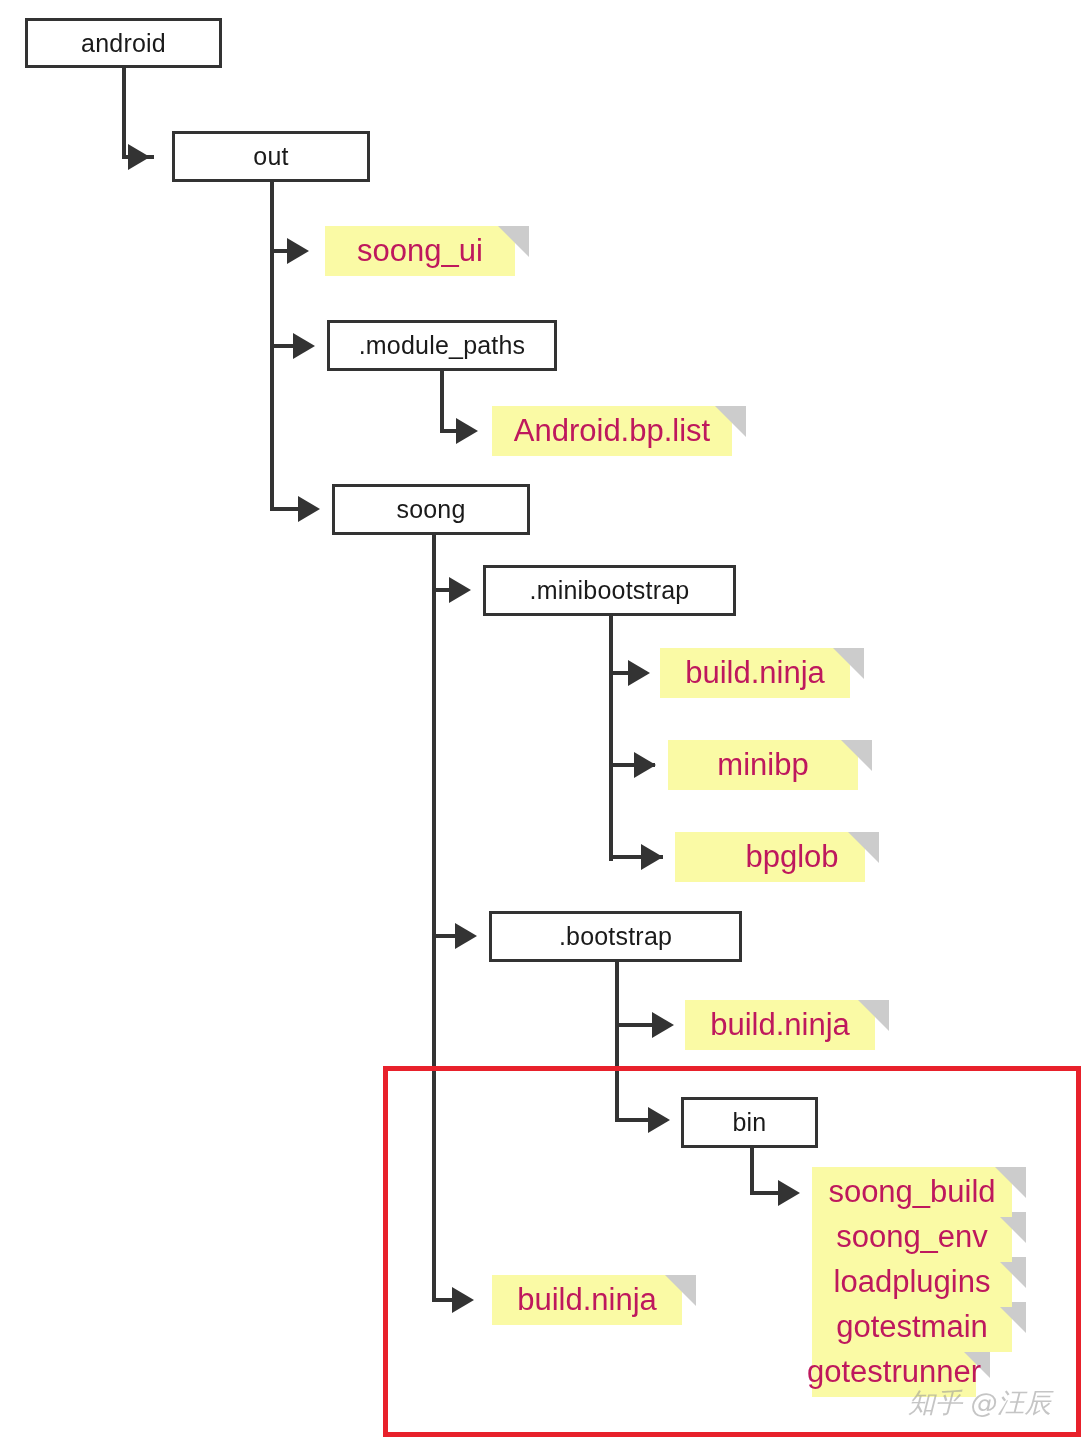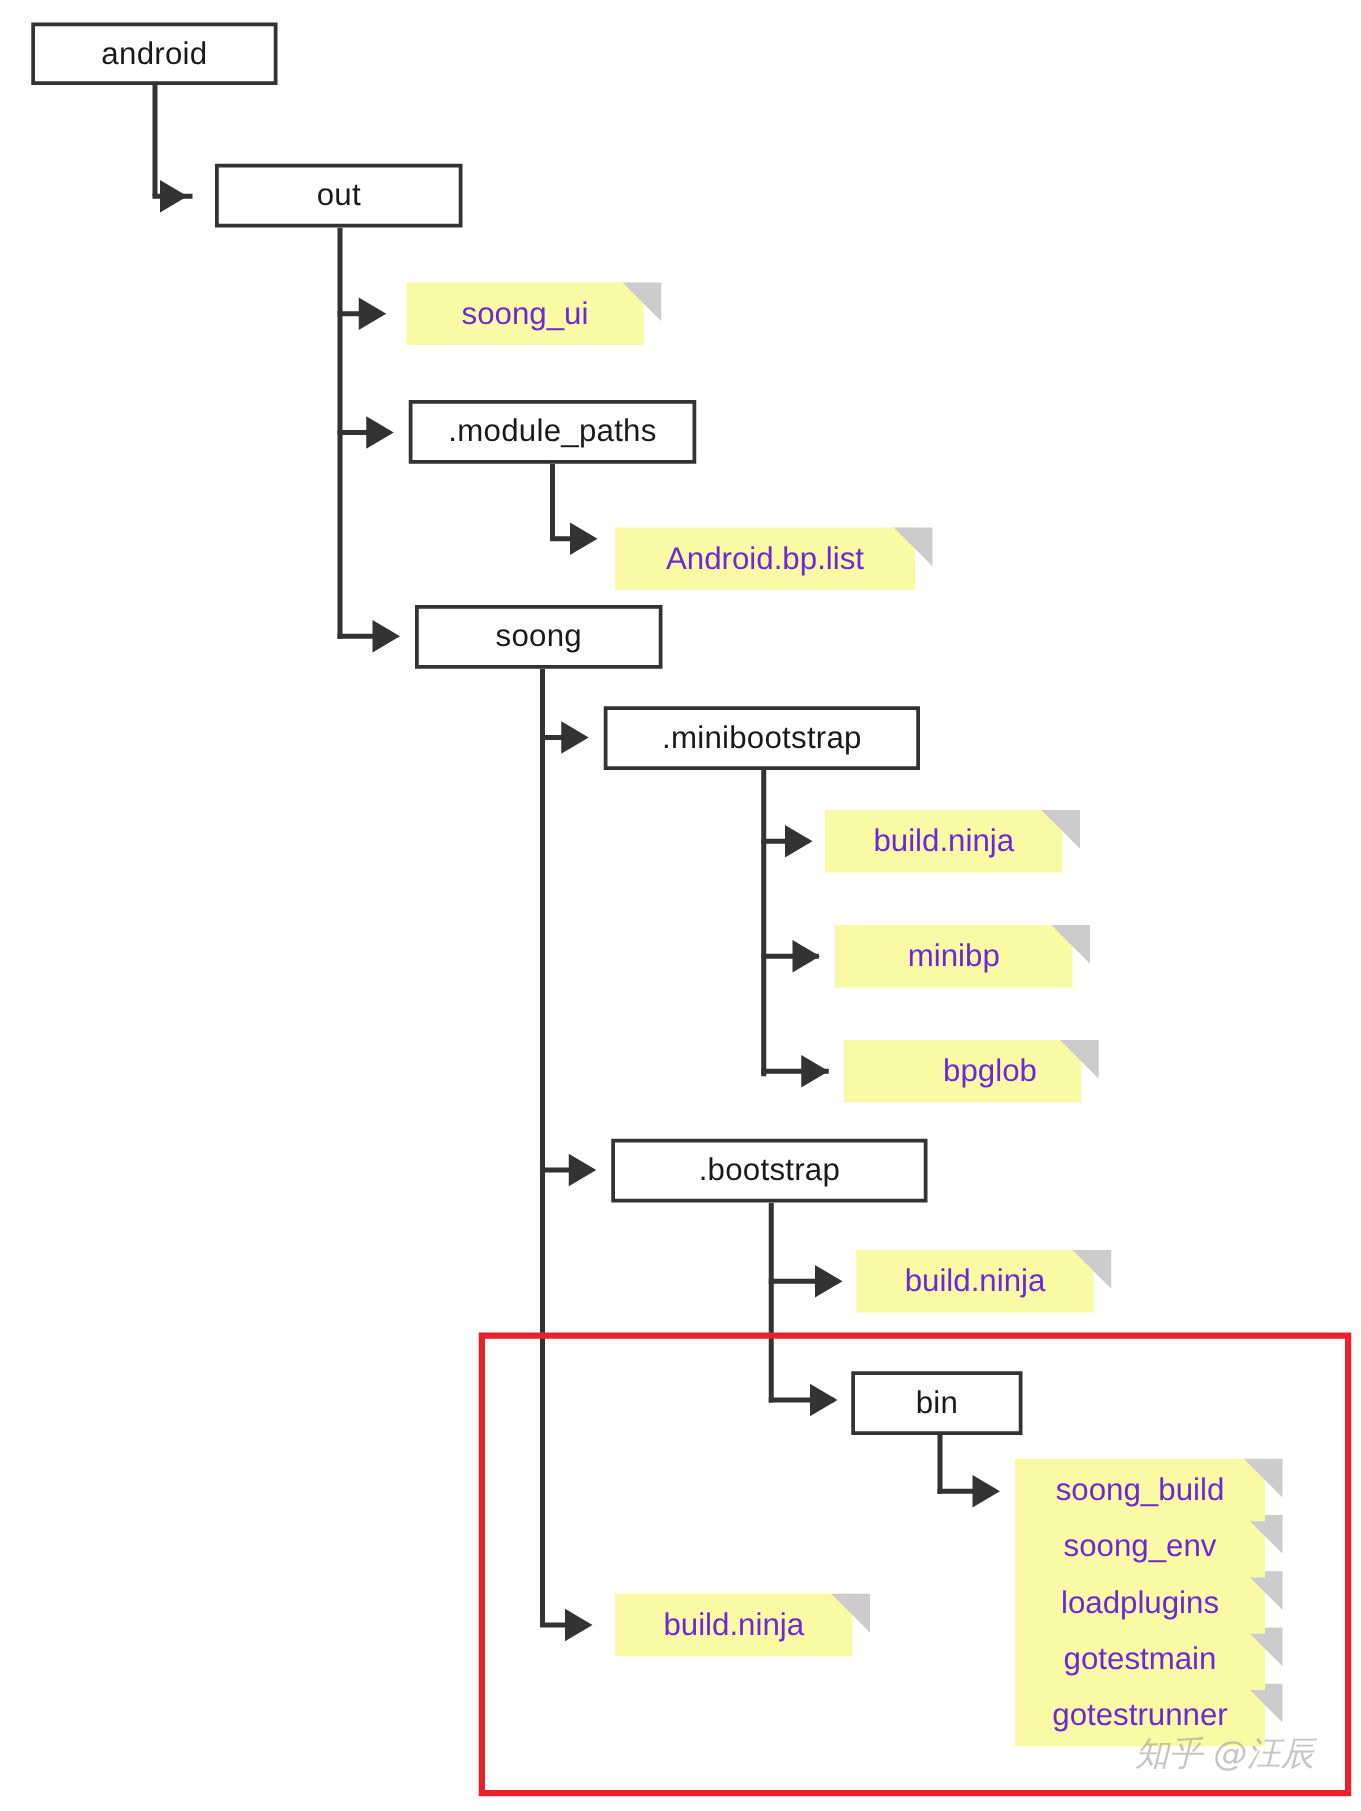--- a/index.html
+++ b/index.html
@@ -31,22 +31,22 @@
     letter-spacing: 0.2px;
     white-space: nowrap;
   }
   
   .note {
     position: absolute;
     box-sizing: border-box;
     display: flex;
     align-items: center;
     justify-content: center;
-    color: #6d28d9;
-    font-size: 25px;
+    color: #be185d;
+    font-size: 31px;
     white-space: nowrap;
   }
   .note .note-body {
     position: absolute;
     left: 0;
     top: 0;
     width: 100%;
     height: 100%;
     background: #fafaa5;
   }
@@ -169,21 +169,21 @@
         <span>.bootstrap</span>
       </div>
       <div class="folder" style="left: 681px; top: 1097px; width: 137px; height: 51px; z-index: 4;">
         <span>bin</span>
       </div>
       <div class="note" style="left: 325px; top: 226px; width: 190px; height: 50px; z-index: 4;">
         <div class="note-body" style="z-index: 1;"></div>
         <div class="note-fold" style="right: -13.95px; z-index: 2; border-left: 31px solid transparent; border-top: 31px solid rgb(204, 204, 204);"></div>
         <span class="note-label">soong_ui</span>
       </div>
-      <div class="note" style="left: 492px; top: 422px; width: 240px; height: 50px; z-index: 4; align-items: center;">
+      <div class="note" style="left: 492px; top: 406px; width: 240px; height: 50px; z-index: 4; align-items: center;">
         <div class="note-body" style="z-index: 1;"></div>
         <div class="note-fold" style="right: -13.95px; z-index: 2; border-left: 31px solid transparent; border-top: 31px solid rgb(204, 204, 204);"></div>
         <span class="note-label">Android.bp.list</span>
       </div>
       <div class="note" style="left: 660px; top: 648px; width: 190px; height: 50px; z-index: 4;">
         <div class="note-body" style="z-index: 1;"></div>
         <div class="note-fold" style="right: -13.95px; z-index: 2; border-left: 31px solid transparent; border-top: 31px solid rgb(204, 204, 204);"></div>
         <span class="note-label">build.ninja</span>
       </div>
       <div class="note" style="left: 668px; top: 740px; width: 190px; height: 50px; z-index: 4;">
@@ -219,21 +219,21 @@
       <div class="note" style="left: 812px; top: 1257px; width: 200px; height: 50px; z-index: 6;">
         <div class="note-body" style="z-index: 1;"></div>
         <div class="note-fold" style="right: -13.95px; z-index: 2; border-left: 31px solid transparent; border-top: 31px solid rgb(204, 204, 204);"></div>
         <span class="note-label">loadplugins</span>
       </div>
       <div class="note" style="left: 812px; top: 1302px; width: 200px; height: 50px; z-index: 5;">
         <div class="note-body" style="z-index: 1;"></div>
         <div class="note-fold" style="right: -13.95px; z-index: 2; border-left: 31px solid transparent; border-top: 31px solid rgb(204, 204, 204);"></div>
         <span class="note-label">gotestmain</span>
       </div>
-      <div class="note" style="left: 812px; top: 1347px; width: 200px; height: 50px; z-index: 4; text-align: right;">
+      <div class="note" style="left: 812px; top: 1347px; width: 164px; height: 50px; z-index: 4; text-align: right;">
         <div class="note-body" style="z-index: 1;"></div>
         <div class="note-fold" style="right: -13.95px; z-index: 2; border-left: 31px solid transparent; border-top: 31px solid rgb(204, 204, 204);"></div>
         <span class="note-label">gotestrunner</span>
       </div>
     </div>
 
   <div class="watermark" id="watermark" style="left: 908px; top: 1385px;">知乎 @汪辰</div>
 
 </div>
 

